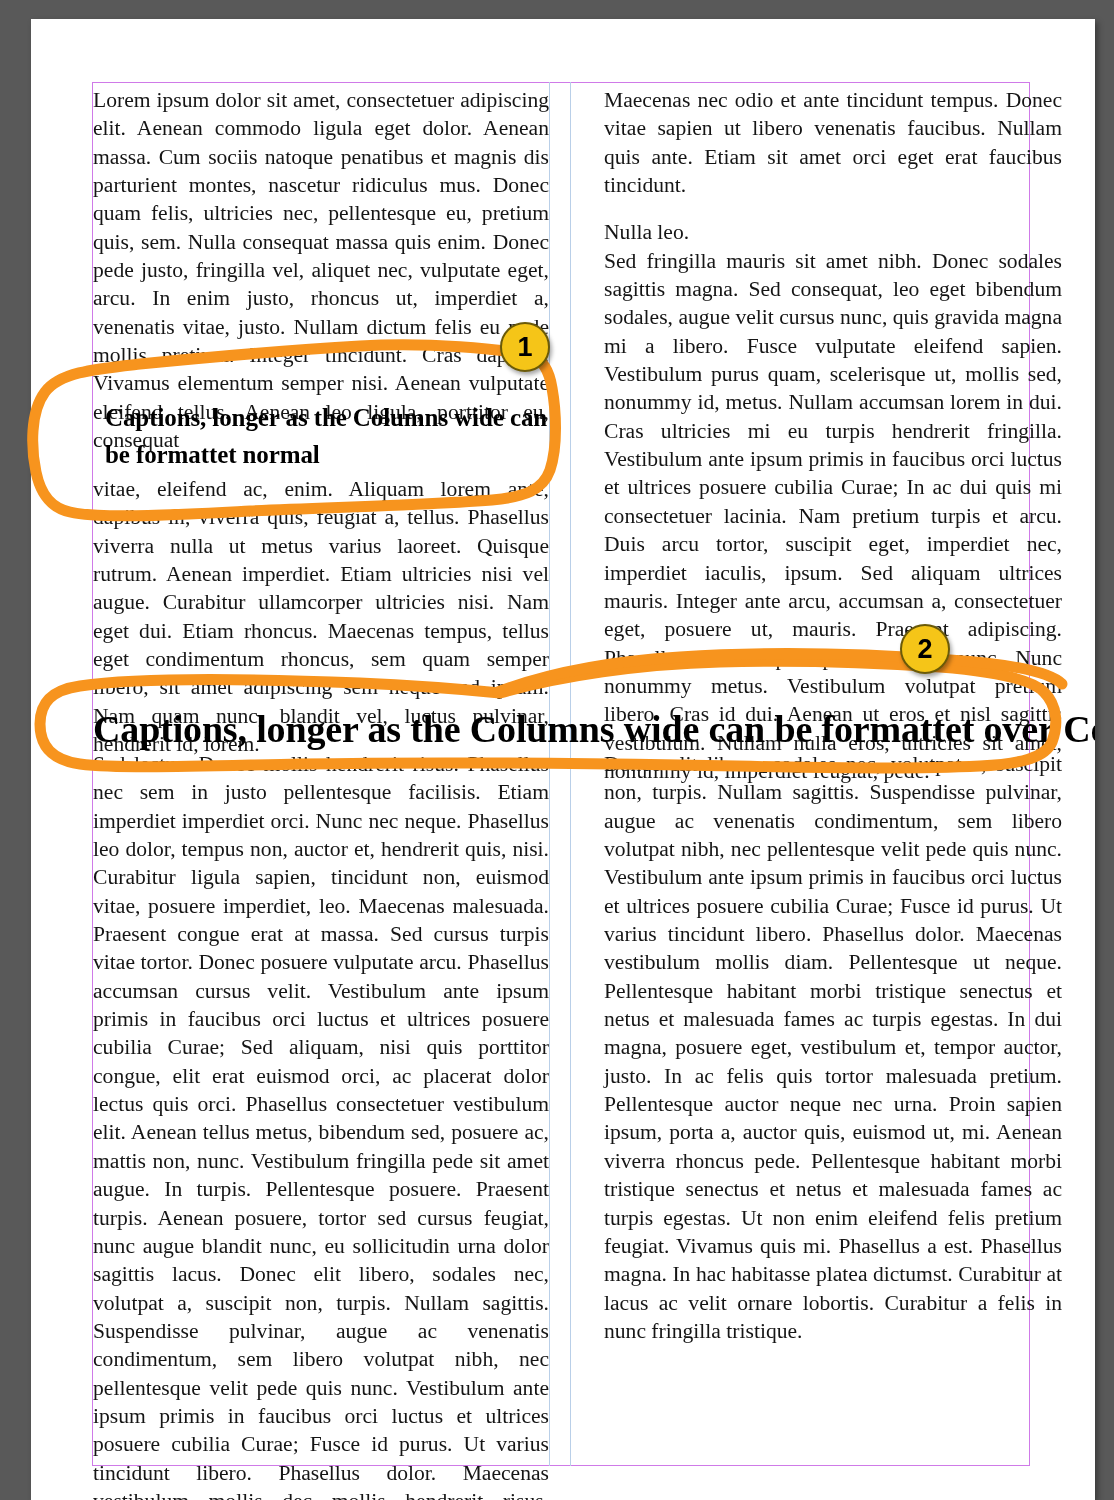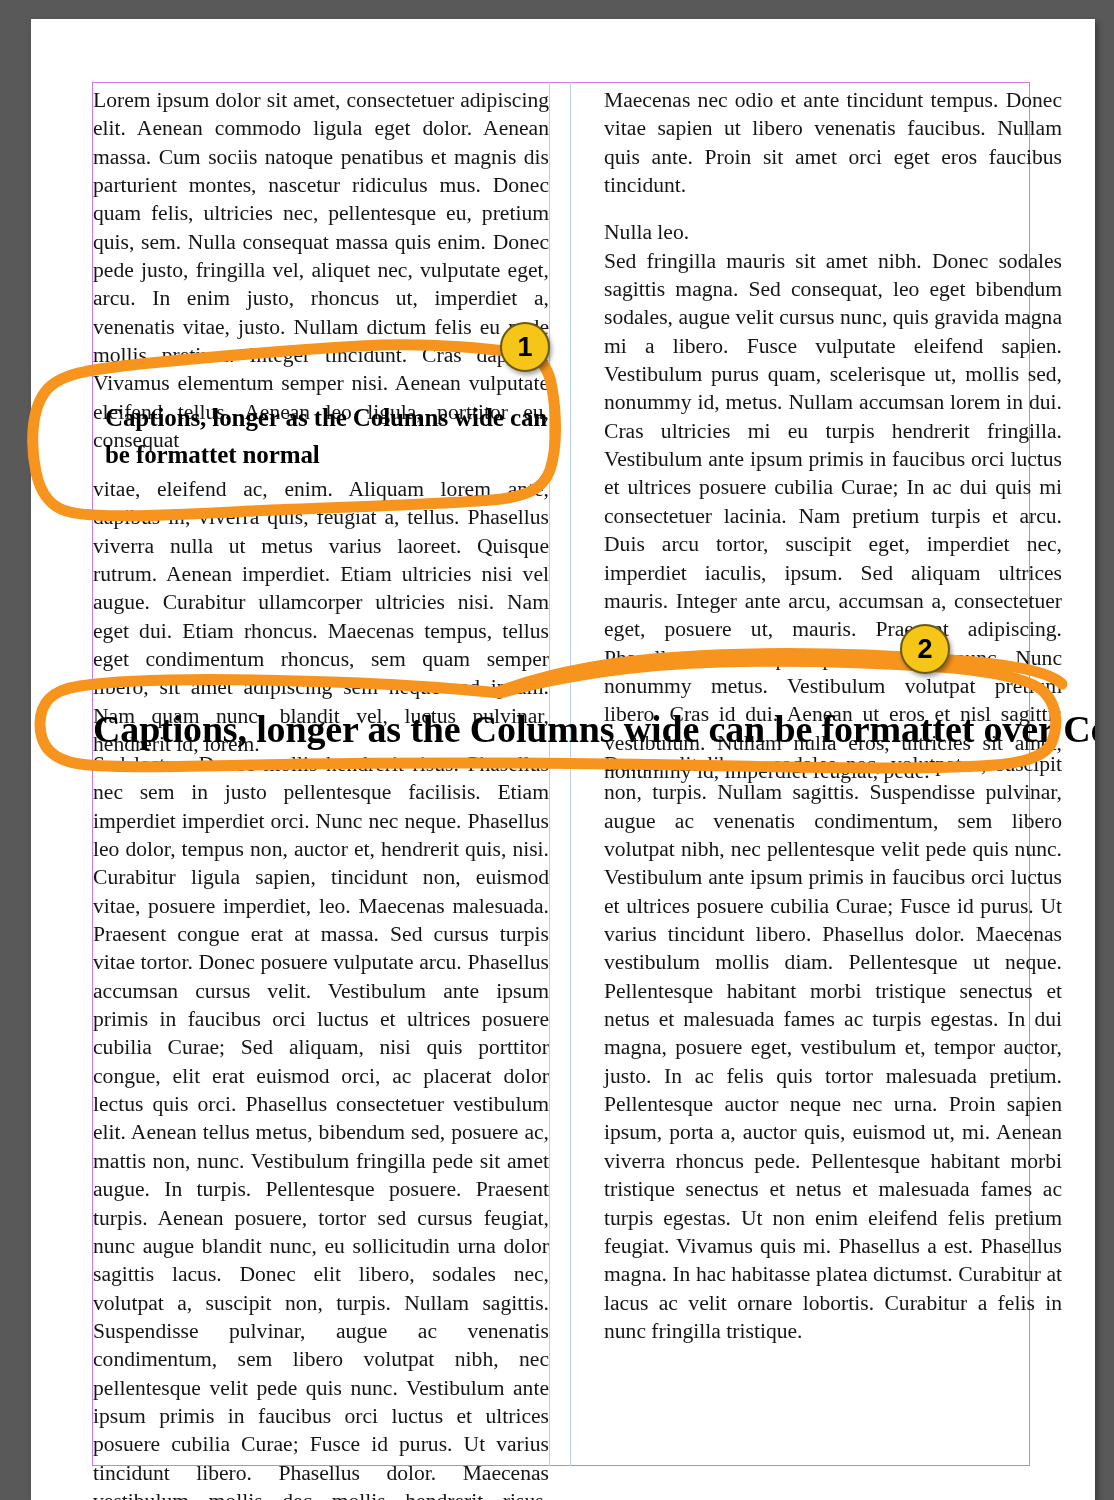--- a/index.html
+++ b/index.html
@@ -149,21 +149,21 @@
       <p>Lorem ipsum dolor sit amet, consectetuer adipiscing elit. Aenean commodo ligula eget dolor. Aenean massa. Cum sociis natoque penatibus et magnis dis parturient montes, nascetur ridiculus mus. Donec quam felis, ultricies nec, pellentesque eu, pretium quis, sem. Nulla consequat massa quis enim. Donec pede justo, fringilla vel, aliquet nec, vulputate eget, arcu. In enim justo, rhoncus ut, imperdiet a, venenatis vitae, justo. Nullam dictum felis eu pede mollis pretium. Integer tincidunt. Cras dapibus. Vivamus elementum semper nisi. Aenean vulputate eleifend tellus. Aenean leo ligula, porttitor eu, consequat</p>
     </div>
 
     <div class="heading-col">Captions, longer as the Columns wide can be formattet normal</div>
 
     <div class="col" style="left:1px; top:393px; width:456px;">
       <p>vitae, eleifend ac, enim. Aliquam lorem ante, dapibus in, viverra quis, feugiat a, tellus. Phasellus viverra nulla ut metus varius laoreet. Quisque rutrum. Aenean imperdiet. Etiam ultricies nisi vel augue. Curabitur ullamcorper ultricies nisi. Nam eget dui. Etiam rhoncus. Maecenas tempus, tellus eget condimentum rhoncus, sem quam semper libero, sit amet adipiscing sem neque sed ipsum. Nam quam nunc, blandit vel, luctus pulvinar, hendrerit id, lorem.</p>
     </div>
 
     <div class="col" id="col-tr">
-      <p>Maecenas nec odio et ante tincidunt tempus. Donec vitae sapien ut libero venenatis faucibus. Nullam quis ante. Proin sit amet orci eget eros faucibus tincidunt.</p>
+      <p>Maecenas nec odio et ante tincidunt tempus. Donec vitae sapien ut libero venenatis faucibus. Nullam quis ante. Etiam sit amet orci eget erat faucibus tincidunt.</p>
       <p class="spaced">Nulla leo.</p>
       <p>Sed fringilla mauris sit amet nibh. Donec sodales sagittis magna. Sed consequat, leo eget bibendum sodales, augue velit cursus nunc, quis gravida magna mi a libero. Fusce vulputate eleifend sapien. Vestibulum purus quam, scelerisque ut, mollis sed, nonummy id, metus. Nullam accumsan lorem in dui. Cras ultricies mi eu turpis hendrerit fringilla. Vestibulum ante ipsum primis in faucibus orci luctus et ultrices posuere cubilia Curae; In ac dui quis mi consectetuer lacinia. Nam pretium turpis et arcu. Duis arcu tortor, suscipit eget, imperdiet nec, imperdiet iaculis, ipsum. Sed aliquam ultrices mauris. Integer ante arcu, accumsan a, consectetuer eget, posuere ut, mauris. Praesent adipiscing. Phasellus ullamcorper ipsum rutrum nunc. Nunc nonummy metus. Vestibulum volutpat pretium libero. Cras id dui. Aenean ut eros et nisl sagittis vestibulum. Nullam nulla eros, ultricies sit amet, nonummy id, imperdiet feugiat, pede.</p>
     </div>
 
     <div class="heading-wide">Captions, longer as the Columns wide can be formattet over Columns</div>
 
     <div class="col" id="col-bl">
       <p>Sed lectus. Donec mollis hendrerit risus. Phasellus nec sem in justo pellentesque facilisis. Etiam imperdiet imperdiet orci. Nunc nec neque. Phasellus leo dolor, tempus non, auctor et, hendrerit quis, nisi. Curabitur ligula sapien, tincidunt non, euismod vitae, posuere imperdiet, leo. Maecenas malesuada. Praesent congue erat at massa. Sed cursus turpis vitae tortor. Donec posuere vulputate arcu. Phasellus accumsan cursus velit. Vestibulum ante ipsum primis in faucibus orci luctus et ultrices posuere cubilia Curae; Sed aliquam, nisi quis porttitor congue, elit erat euismod orci, ac placerat dolor lectus quis orci. Phasellus consectetuer vestibulum elit. Aenean tellus metus, bibendum sed, posuere ac, mattis non, nunc. Vestibulum fringilla pede sit amet augue. In turpis. Pellentesque posuere. Praesent turpis. Aenean posuere, tortor sed cursus feugiat, nunc augue blandit nunc, eu sollicitudin urna dolor sagittis lacus. Donec elit libero, sodales nec, volutpat a, suscipit non, turpis. Nullam sagittis. Suspendisse pulvinar, augue ac venenatis condimentum, sem libero volutpat nibh, nec pellentesque velit pede quis nunc. Vestibulum ante ipsum primis in faucibus orci luctus et ultrices posuere cubilia Curae; Fusce id purus. Ut varius tincidunt libero. Phasellus dolor. Maecenas vestibulum mollis dec mollis hendrerit risus. Phasellus nec sem in justo pellentesque facilisis. Etiam imperdiet imperdiet orci. sollicitudin urna dolor sagittis lacus.</p>
     </div>
 

